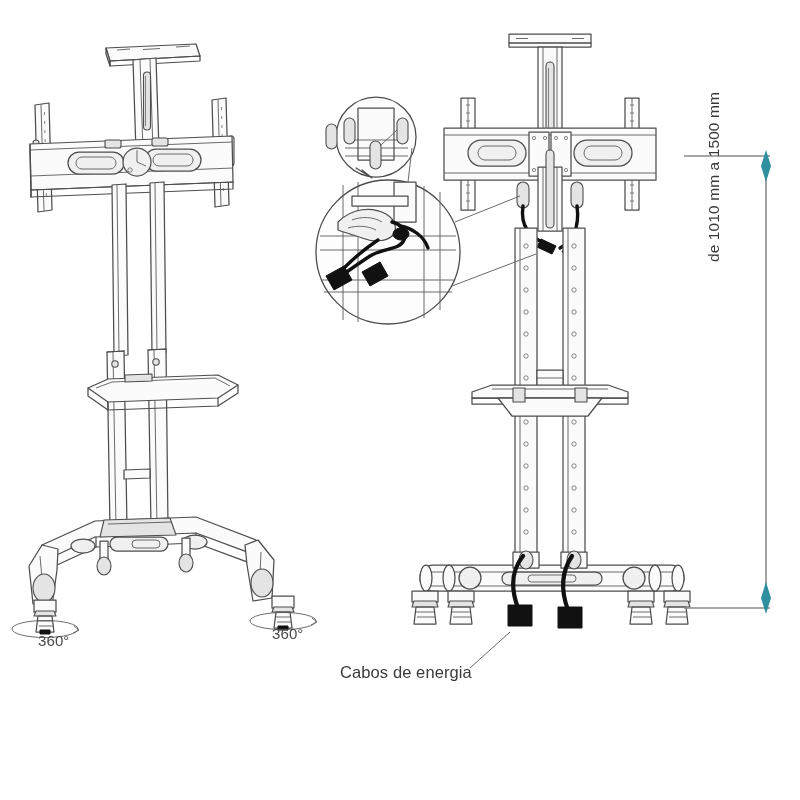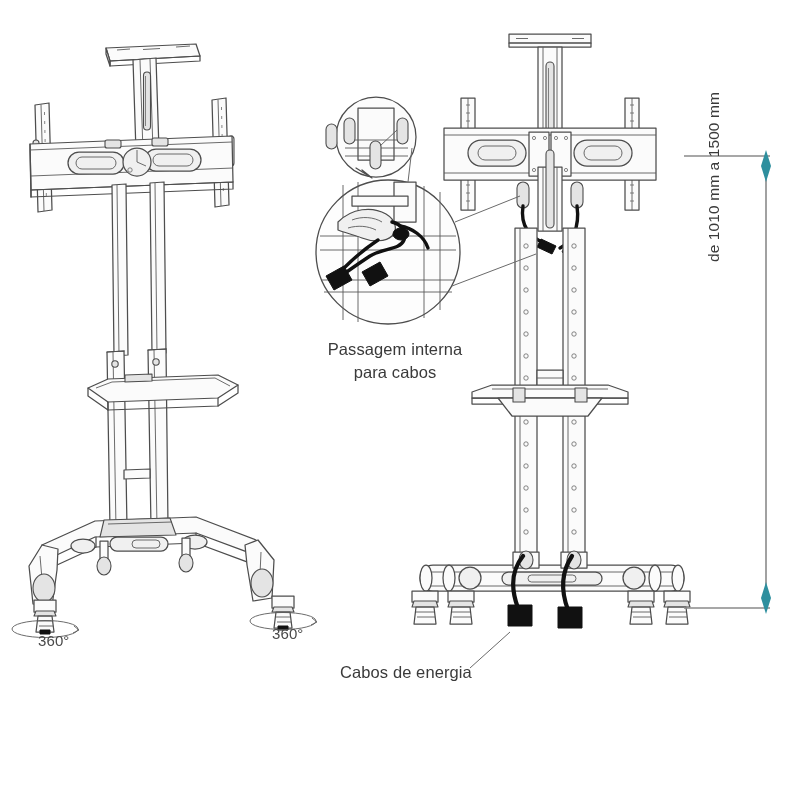--- a/index.html
+++ b/index.html
@@ -490,24 +490,20 @@
       <path class="dimln" d="M766 158 L766 606"></path>
       <path d="M766 150 L771 166 L766 182 L761 166 Z" fill="#2e8f9e"></path>
       <path d="M766 582 L771 598 L766 614 L761 598 Z" fill="#2e8f9e"></path>
     </g>
 
     <g>
       <path class="lead" d="M470 668 L510 632"></path>
     </g>
   </svg>
 
-  <div class="lbl" id="lbl-passage">
-    <span>Passagem interna</span><br>
-    <span>para cabos</span>
-  </div>
 
   <div class="lbl" id="lbl-cables">Cabos de energia</div>
 
   <div class="lbl" id="lbl-dim">de 1010 mm a 1500 mm</div>
 
   <div class="lbl" id="lbl-360-a">360°</div>
 
   <div class="lbl" id="lbl-360-b">360°</div>
 
 

